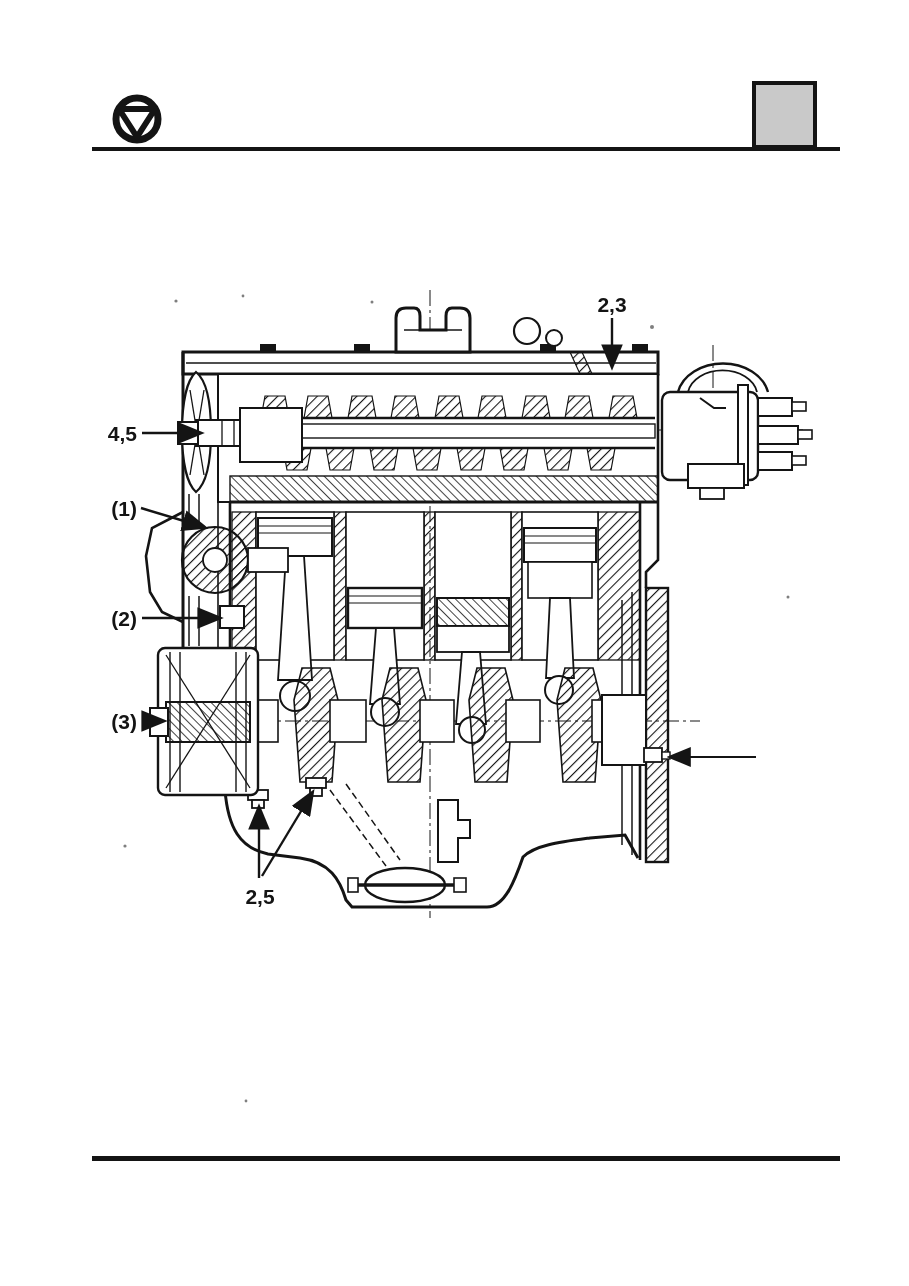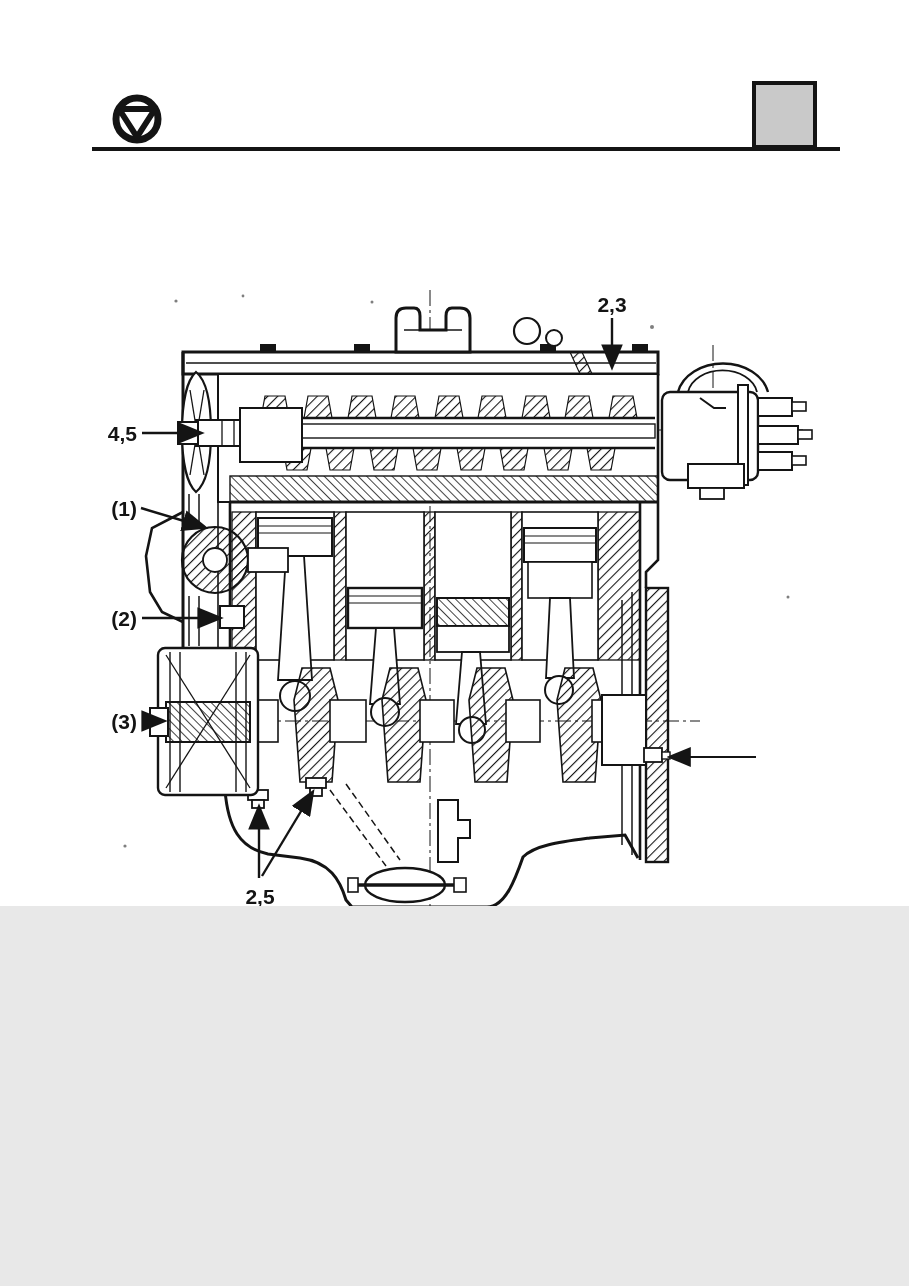--- a/index.html
+++ b/index.html
@@ -1,17 +1,17 @@
 <!DOCTYPE html>
 <html><head>
 <meta charset="utf-8">
 <style>
   html,body{margin:0;padding:0;background:#e8e8e8;}
   .page{
-    position:relative;width:909px;height:906px;margin:0 auto;
+    position:relative;width:909px;height:1286px;margin:0 auto;
     background:#ffffff;overflow:hidden;
     font-family:"Liberation Sans",sans-serif;color:#141414;
   }
   .logo{position:absolute;left:111px;top:93px;width:52px;height:52px;}
   .header-rule{position:absolute;left:92px;top:147px;width:748px;height:4px;background:#141414;}
   .page-number-box{
     position:absolute;left:752px;top:81px;width:57px;height:60px;
     background:#c9c9c9;border:4px solid #141414;
   }
   .footer-rule{position:absolute;left:92px;top:1156px;width:748px;height:5px;background:#141414;}

